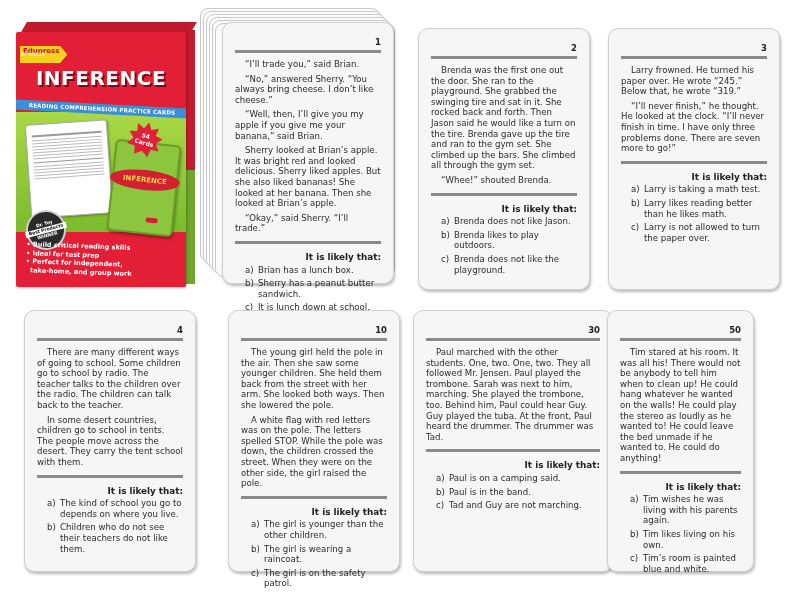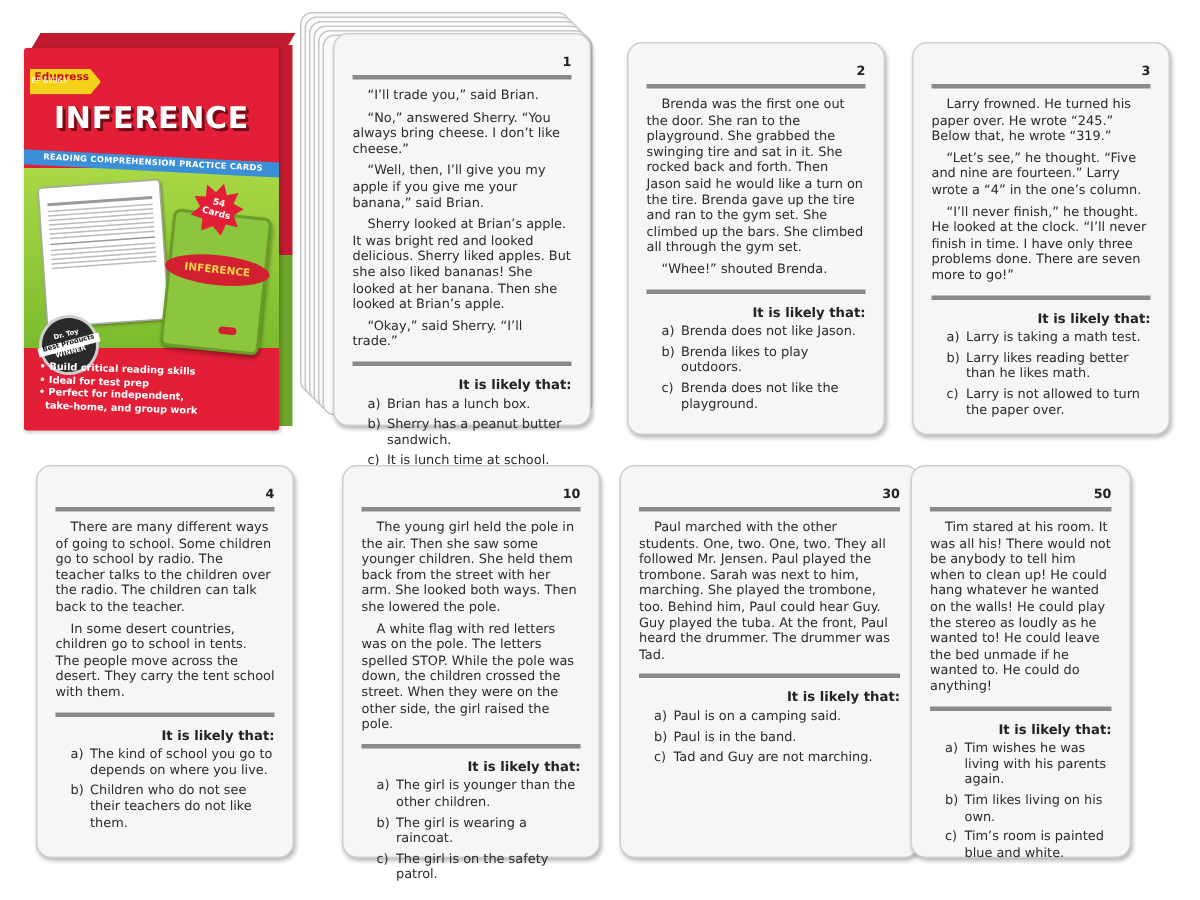--- a/index.html
+++ b/index.html
@@ -173,21 +173,21 @@
     <li>
         <span class="letter">a)</span>
         <span>Brian has a lunch box.</span>
       </li>
     <li>
         <span class="letter">b)</span>
         <span>Sherry has a peanut butter sandwich.</span>
       </li>
     <li>
         <span class="letter">c)</span>
-        <span>It is lunch time at school.</span>
+        <span>It is lunch down at school.</span>
       </li>
   </ul>
 </div>
 
 <div class="card" style="left:418px;top:28px;width:172px;height:262px;">
   <div class="card-num">2</div>
   <div class="card-rule"></div>
   <p>Brenda was the first one out the door. She ran to the playground. She grabbed the swinging tire and sat in it. She rocked back and forth. Then Jason said he would like a turn on the tire. Brenda gave up the tire and ran to the gym set. She climbed up the bars. She climbed all through the gym set.</p>
   <p>“Whee!” shouted Brenda.</p>
   <div class="rule2"></div>
@@ -205,21 +205,20 @@
         <span class="letter">c)</span>
         <span>Brenda does not like the playground.</span>
       </li>
   </ul>
 </div>
 
 <div class="card" style="left:608px;top:28px;width:172px;height:262px;">
   <div class="card-num">3</div>
   <div class="card-rule"></div>
   <p>Larry frowned. He turned his paper over. He wrote “245.” Below that, he wrote “319.”</p>
-  <p>“Let’s see,” he thought. “Five and nine are fourteen.” Larry wrote a “4” in the one’s column.</p>
   <p>“I’ll never finish,” he thought. He looked at the clock. “I’ll never finish in time. I have only three problems done. There are seven more to go!”</p>
   <div class="rule2"></div>
   <div class="q-title">It is likely that:</div>
   <ul class="choices">
     <li>
         <span class="letter">a)</span>
         <span>Larry is taking a math test.</span>
       </li>
     <li>
         <span class="letter">b)</span>

